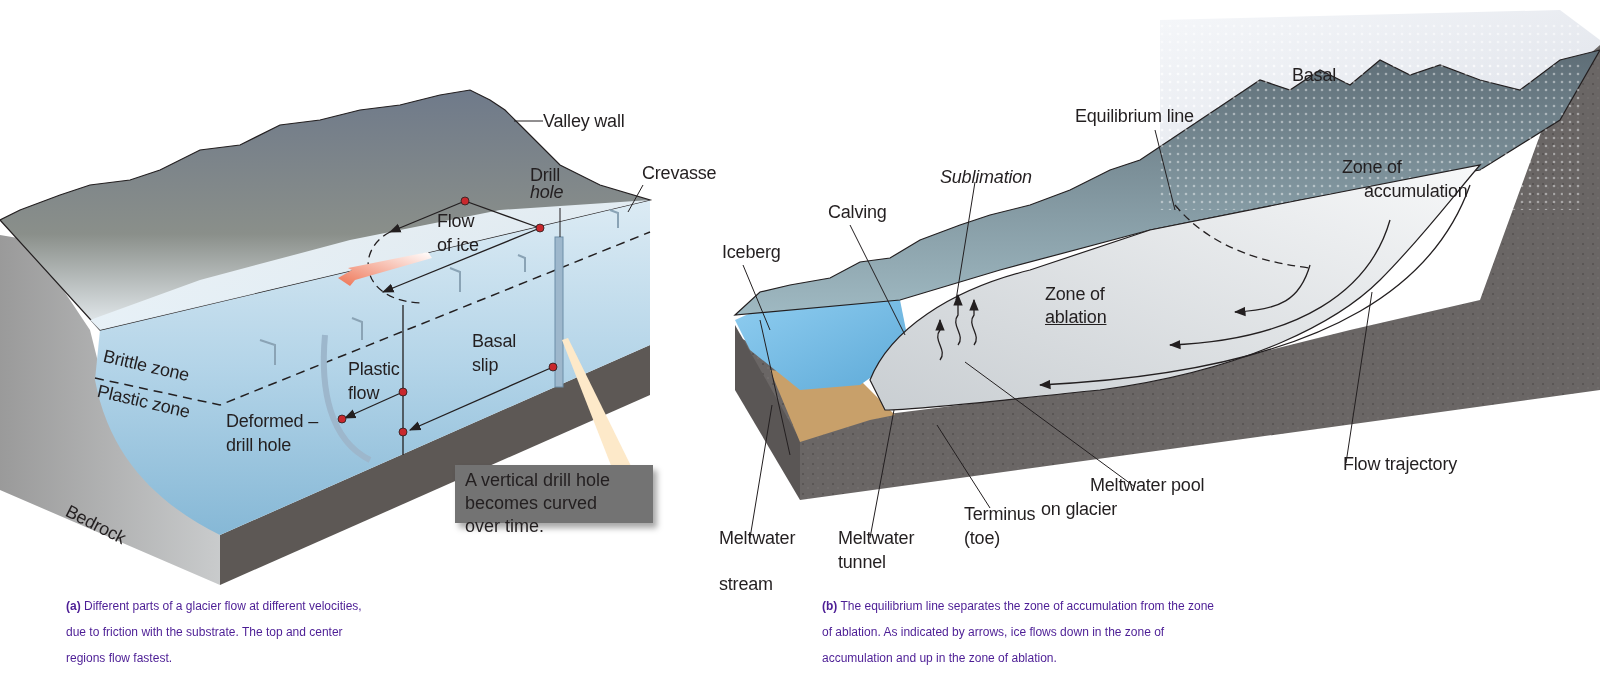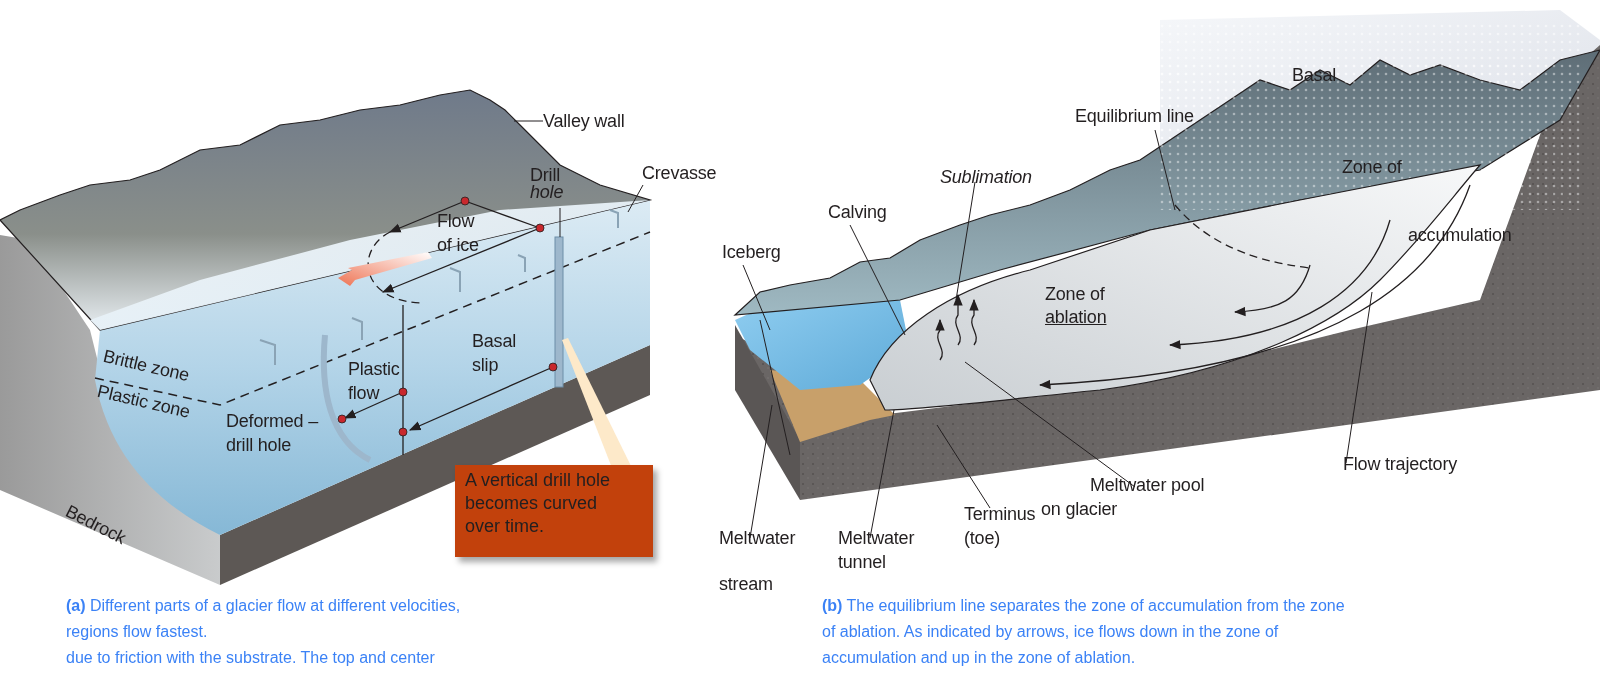--- a/index.html
+++ b/index.html
@@ -1,21 +1,21 @@
 <!DOCTYPE html>
 <html><head>
 <meta charset="utf-8">
 <style>
   html, body { margin: 0; padding: 0; background: #ffffff; }
   body { width: 1600px; height: 687px; position: relative; overflow: hidden; font-family: "Liberation Sans", sans-serif; color: #231f20; }
   svg.art { position: absolute; left: 0; top: 0; }
   .lbl { position: absolute; font-size: 18px; line-height: 23px; color: #231f20; white-space: nowrap; letter-spacing: -0.2px; }
   .rot { transform-origin: left top; }
-  .callout { position: absolute; left: 455px; top: 465px; width: 198px; height: 92px; background: #c2410c; box-shadow: 4px 5px 6px rgba(0,0,0,0.35); padding: 4px 10px; box-sizing: border-box; font-size: 18px; line-height: 23px; }
-  .caption { position: absolute; font-size: 16px; line-height: 26px; color: #3b82f6; }
+  .callout { position: absolute; left: 455px; top: 465px; width: 198px; height: 58px; background: #737373; box-shadow: 4px 5px 6px rgba(0,0,0,0.35); padding: 4px 10px; box-sizing: border-box; font-size: 18px; line-height: 23px; }
+  .caption { position: absolute; font-size: 12px; line-height: 26px; color: #4c1d95; }
   .caption b { font-weight: bold; }
 </style>
 </head>
 <body>
 
 <svg class="art" width="1600" height="687" viewBox="0 0 1600 687">
   <defs>
     <linearGradient id="iceFront" x1="0" y1="0" x2="0" y2="1">
       <stop offset="0" stop-color="#dcebf4"></stop>
       <stop offset="0.5" stop-color="#b3d4e8"></stop>
@@ -179,29 +179,29 @@
 <div class="lbl rot" style="left:72px; top:500px; transform:rotate(27deg); color:#231f20;">Bedrock</div>
 
 <div class="callout">
   <div>A vertical drill hole</div>
   <div>becomes curved</div>
   <div>over time.</div>
 </div>
 
 <div class="caption" style="left:66px; top:593px; width:640px;">
   <div><b>(a)</b><span> Different parts of a glacier flow at different velocities,</span></div>
+  <div>due to friction with the substrate. The top and center</div>
   <div>regions flow fastest.</div>
-  <div>due to friction with the substrate. The top and center</div>
 </div>
 
 <div class="lbl" style="left:1292px; top:64px;">Basal</div>
 <div class="lbl" style="left:1075px; top:105px;">Equilibrium line</div>
 <div class="lbl" style="left:940px; top:166px;font-style:italic;">Sublimation</div>
 <div class="lbl" style="left:1342px; top:156px;">Zone of</div>
-<div class="lbl" style="left:1408px; top:180px;margin-top:44px;">accumulation</div>
+<div class="lbl" style="left:1364px; top:180px;">accumulation</div>
 <div class="lbl" style="left:828px; top:201px;">Calving</div>
 <div class="lbl" style="left:722px; top:241px;">Iceberg</div>
 <div class="lbl" style="left:1045px; top:283px;">Zone of</div>
 <div class="lbl" style="left:1045px; top:306px;text-decoration:underline;">ablation</div>
 <div class="lbl" style="left:1343px; top:453px;">Flow trajectory</div>
 <div class="lbl" style="left:1090px; top:474px;">Meltwater pool</div>
 <div class="lbl" style="left:1041px; top:498px;">on glacier</div>
 <div class="lbl" style="left:964px; top:503px;">Terminus</div>
 <div class="lbl" style="left:964px; top:527px;">(toe)</div>
 <div class="lbl" style="left:838px; top:527px;">Meltwater</div>

